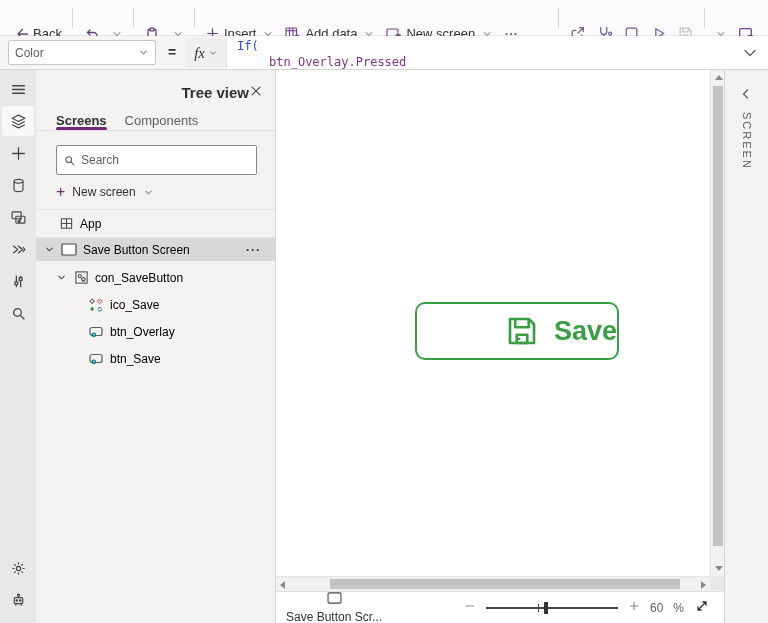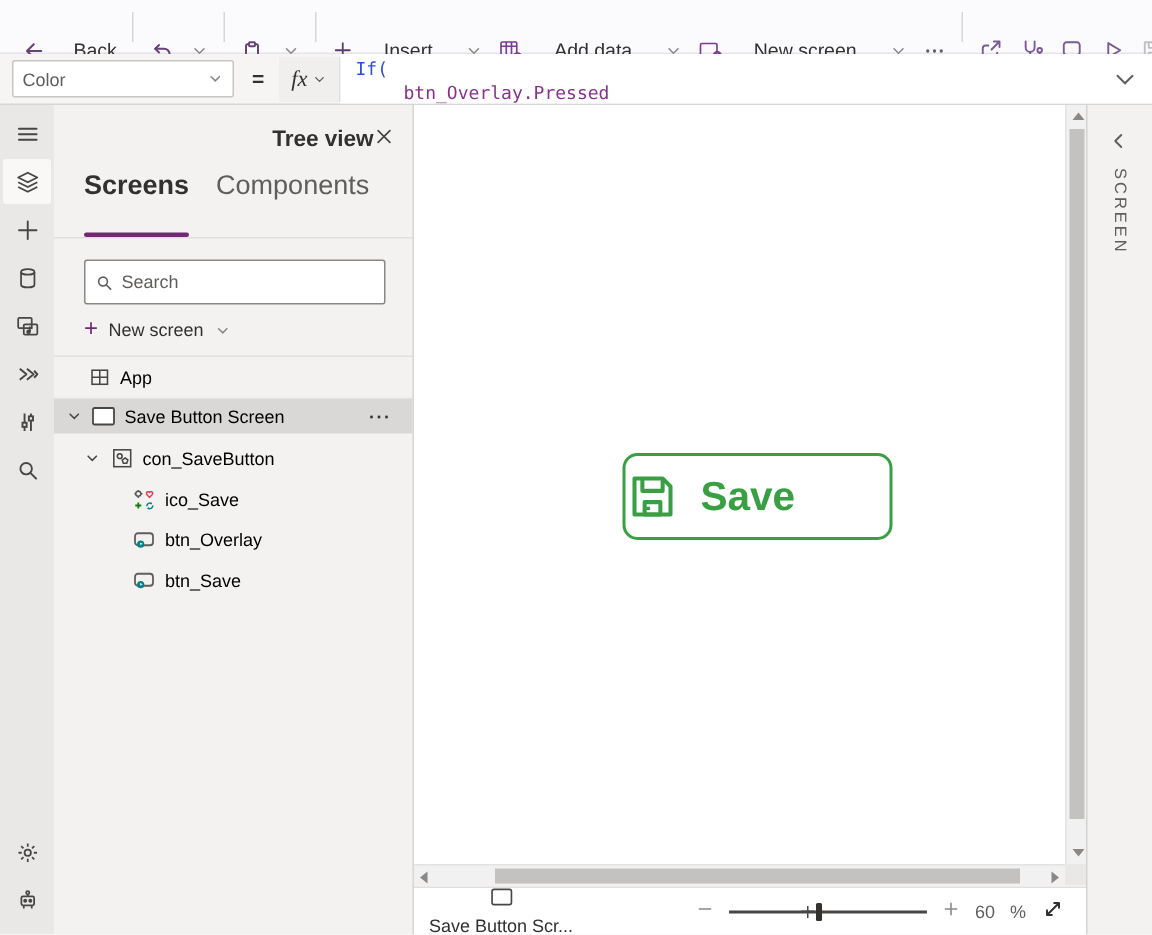--- a/index.html
+++ b/index.html
@@ -4,21 +4,21 @@
 <style>
   * { margin:0; padding:0; box-sizing:border-box; }
   html,body { width:768px; height:623px; overflow:hidden; }
   body { font-family:"Liberation Sans", sans-serif; color:#323130; background:#fff; }
   #app { position:relative; width:768px; height:623px; background:#fff; }
 
   
   .toolbar { position:absolute; left:0; top:0; width:768px; height:36px;
     background:#fbfafc; border-bottom:1px solid #e6e3ea;
     display:flex; align-items:center; padding:0 8px; font-size:13px; }
-  .tb-item { display:flex; align-items:center; gap:20px; padding:0 5px; height:28px; cursor:default; border-radius:2px;margin-top:32px; }
+  .tb-item { display:flex; align-items:center; gap:4px; padding:0 5px; height:28px; cursor:default; border-radius:2px;margin-top:32px; }
   .tb-item svg { display:block; }
   .tb-label { color:#323130; white-space:nowrap; }
   .tb-div { width:1px; height:20px; background:#d8d6d4; margin:0 5px; flex:none; }
   .chev { margin-left:2px; }
   .tb-right { display:flex; align-items:center; margin-left:auto; }
 
   
   .fbar { position:absolute; left:0; top:36px; width:768px; height:34px;
     background:#f6f5f4; border-bottom:1px solid #d8d6d4; display:flex; align-items:flex-start; }
   .prop-select { margin:4px 0 0 8px; width:148px; height:25px; background:#fff;
@@ -42,43 +42,43 @@
     margin-bottom:2px; border-radius:2px; }
   .rail-btn.sel { background:#f9f8f7; }
   .rail-bottom { margin-top:auto; display:flex; flex-direction:column; align-items:center; padding-bottom:6px; }
 
   
   .tree { position:absolute; left:36px; top:70px; width:240px; height:553px;
     background:#f3f2f1; border-right:1px solid #d8d6d4; font-size:12px; }
   .tree-head { display:flex; align-items:center; padding:14px 12px 6px 20px;text-align:right; }
   .tree-title { font-size:15px; font-weight:bold; color:#323130; flex:1; }
   .tree-tabs { display:flex; gap:18px; padding:6px 20px 0 20px; border-bottom:1px solid #e1dfdd; }
-  .tree-tab { padding-bottom:24px; font-size:18px; color:#605e5c; position:relative;text-align:right; }
+  .tree-tab { padding-bottom:2px; font-size:13px; color:#605e5c; position:relative;text-align:right; }
   .tree-tab.active { color:#323130; font-weight:bold; }
   .tree-tab.active:after { content:""; position:absolute; left:0; right:0; bottom:0; height:3px; background:#742774; border-radius:2px; }
   .search-box { margin:14px 18px 0 20px; height:30px; background:#fff; border:1px solid #8a8886;
     border-radius:2px; display:flex; align-items:center; padding:0 6px; gap:5px; }
   .search-box input { border:none; outline:none; flex:1; font-size:12px; font-family:inherit; color:#323130; background:transparent; }
   .search-box input::placeholder { color:#605e5c; }
   .newscreen { display:flex; align-items:center; gap:7px; padding:10px 20px 10px 20px; border-bottom:1px solid #e1dfdd; }
   .plus-purple { color:#742774; font-size:16px; line-height:10px; }
   .row { display:flex; align-items:center; height:24px; gap:6px; }
   .row .lbl { color:#000000; white-space:nowrap; overflow:hidden; }
   .row-app { padding-left:22px; height:28px; border-bottom:1px solid #e7e5e3; }
   .row-screen { height:23px; background:#d9d8d6; padding-left:8px; }
   .row-screen .more { margin-left:auto; padding-right:14px; color:#323130; letter-spacing:1px; font-weight:bold; }
   .row-con { padding-left:20px; margin-top:5px; height:23px; }
   .row-leaf { padding-left:52px; margin-top:4px; height:23px; }
   .mini-ico { width:16px; height:16px; flex:none; display:flex; align-items:center; justify-content:center; }
 
   
   .canvas { position:absolute; left:276px; top:70px; width:448px; height:553px; background:#f3f2f1; }
   .screen-view { position:absolute; left:0; top:0; width:434px; height:506px; background:#fff; }
-  .save-btn { position:absolute; left:139px; top:232px; width:180px; height:58px; background:#fff;
-    border:2px solid #38A043; border-radius:10px; display:flex; align-items:center; justify-content:flex-start; gap:14px; }
+  .save-btn { position:absolute; left:139px; top:232px; width:204px; height:58px; background:#fff;
+    border:2px solid #38A043; border-radius:10px; display:flex; align-items:center; justify-content:flex-end; gap:14px; }
   .save-btn .txt { color:#38A043; font-size:27px; font-weight:bold; }
 
   
   .vsb { position:absolute; left:434px; top:0; width:14px; height:506px; background:#f1f1f1; border-left:1px solid #e3e3e3; }
   .vsb .thumb { position:absolute; left:2px; width:10px; top:16px; height:460px; background:#c4c2c0; }
   .arr { position:absolute; width:0; height:0; }
   .arr-up { left:4px; top:5px; border-left:4px solid transparent; border-right:4px solid transparent; border-bottom:5px solid #8a8886; }
   .arr-dn { left:4px; bottom:5px; border-left:4px solid transparent; border-right:4px solid transparent; border-top:5px solid #8a8886; }
   .hsb { position:absolute; left:0; top:506px; width:434px; height:14px; background:#f1f1f1; border-top:1px solid #e3e3e3; }
   .hsb .thumb { position:absolute; top:2px; height:10px; left:54px; width:350px; background:#c4c2c0; }

